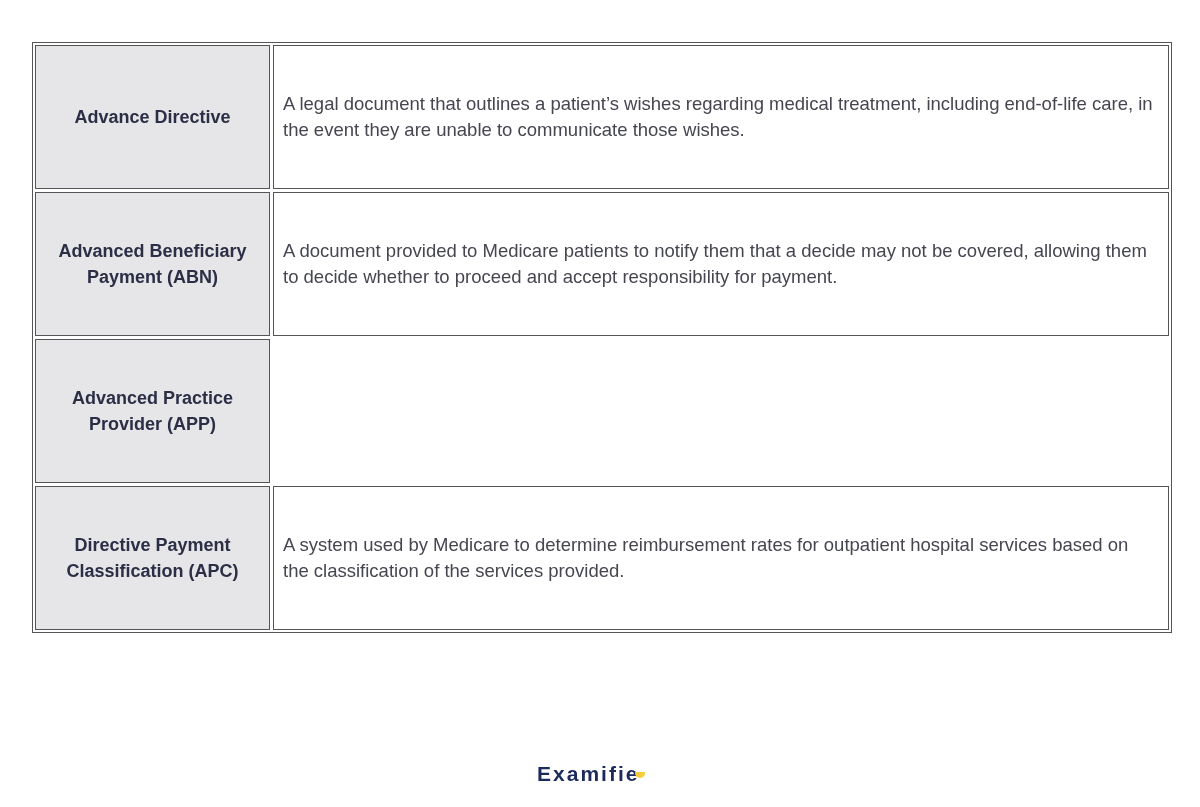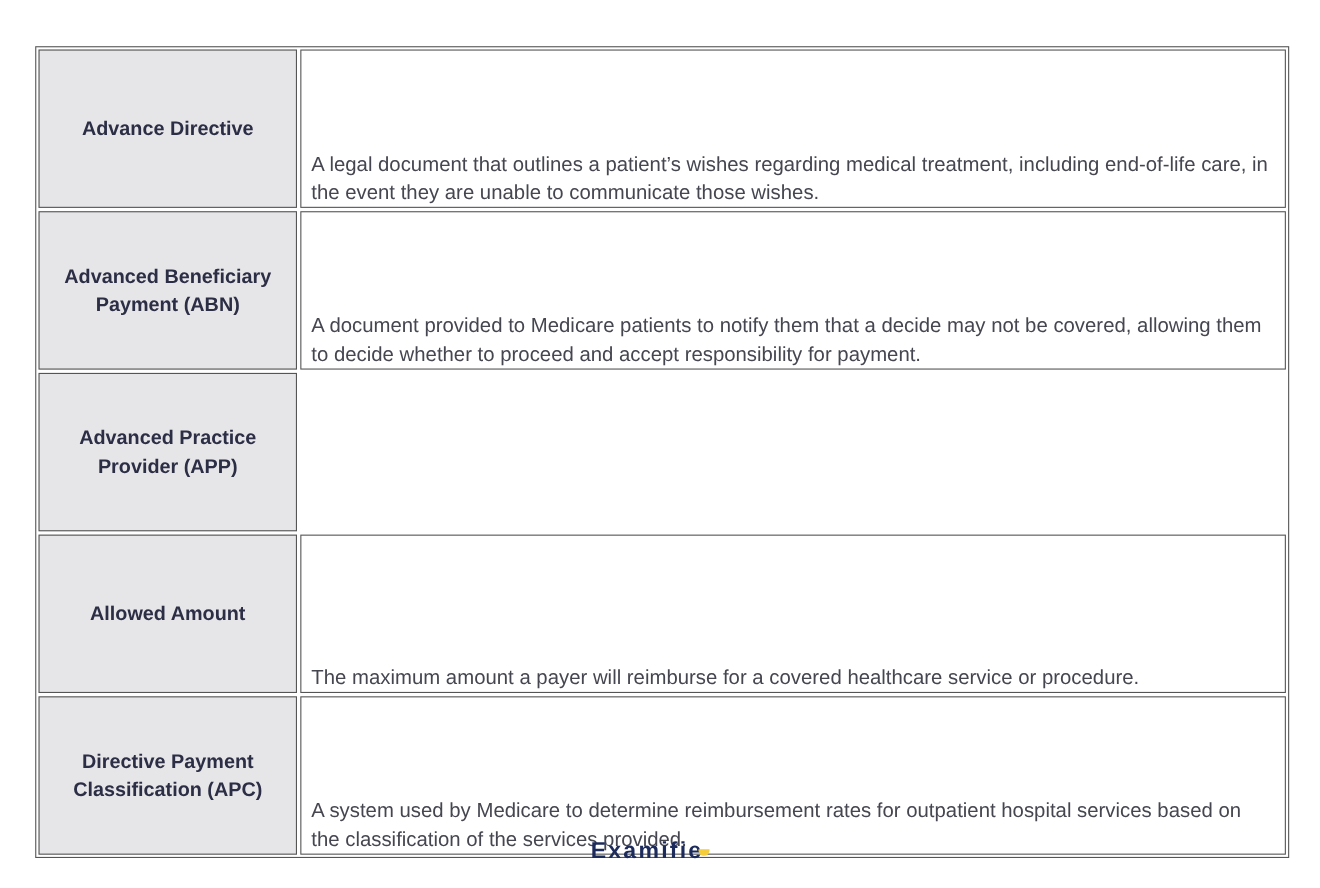--- a/index.html
+++ b/index.html
@@ -13,21 +13,21 @@
   .row { display:flex; gap:3px; height:144px; }
   .term {
     width:235px; flex:0 0 235px;
     background:#e6e5e8; border:1px solid #555;
     display:flex; align-items:center; justify-content:center;
     text-align:center; color:#2b2e45; font-weight:bold; font-size:18px; line-height:26px;
     padding:0 8px; box-sizing:border-box;
   }
   .def {
     flex:1; border:1px solid #555; background:#fff;
-    display:flex; align-items:flex-end;
+    display:flex; align-items:center;
     padding:0 10px 0 9px; box-sizing:border-box;
     color:#454650; font-size:18.5px; line-height:26px;
   }
   .logo {
     position:absolute; left:537px; top:762px;
     font-family:Liberation Sans, sans-serif; font-weight:bold; font-size:21px; letter-spacing:2px;
     color:#1c2a5c;
   }
   .logo .bulb { color:#1c2a5c; position:relative; }
   .logo .bulb::before { content:""; position:absolute; left:1px; top:4px; width:14px; height:14px; border-radius:50%; background:#f5cc3a; z-index:-1; }
@@ -47,26 +47,20 @@
   <div class="row">
     <div class="term">Advanced Beneficiary Payment (ABN)</div>
     <div class="def">
         <span>A document provided to Medicare patients to notify them that a decide may not be covered, allowing them to decide whether to proceed and accept responsibility for payment.</span>
       </div>
   </div>
   <div class="row">
     <div class="term">Advanced Practice Provider (APP)</div>
   </div>
   <div class="row">
-    <div class="term">Allowed Amount</div>
-    <div class="def">
-        <span>The maximum amount a payer will reimburse for a covered healthcare service or procedure.</span>
-      </div>
-  </div>
-  <div class="row">
     <div class="term">Directive Payment Classification (APC)</div>
     <div class="def">
         <span>A system used by Medicare to determine reimbursement rates for outpatient hospital services based on the classification of the services provided.</span>
       </div>
   </div>
 </div>
 
 <div class="logo">
   <span>Ex</span><span class="bulb">a</span><span>mifi</span><span class="tail">e</span>
 </div>

